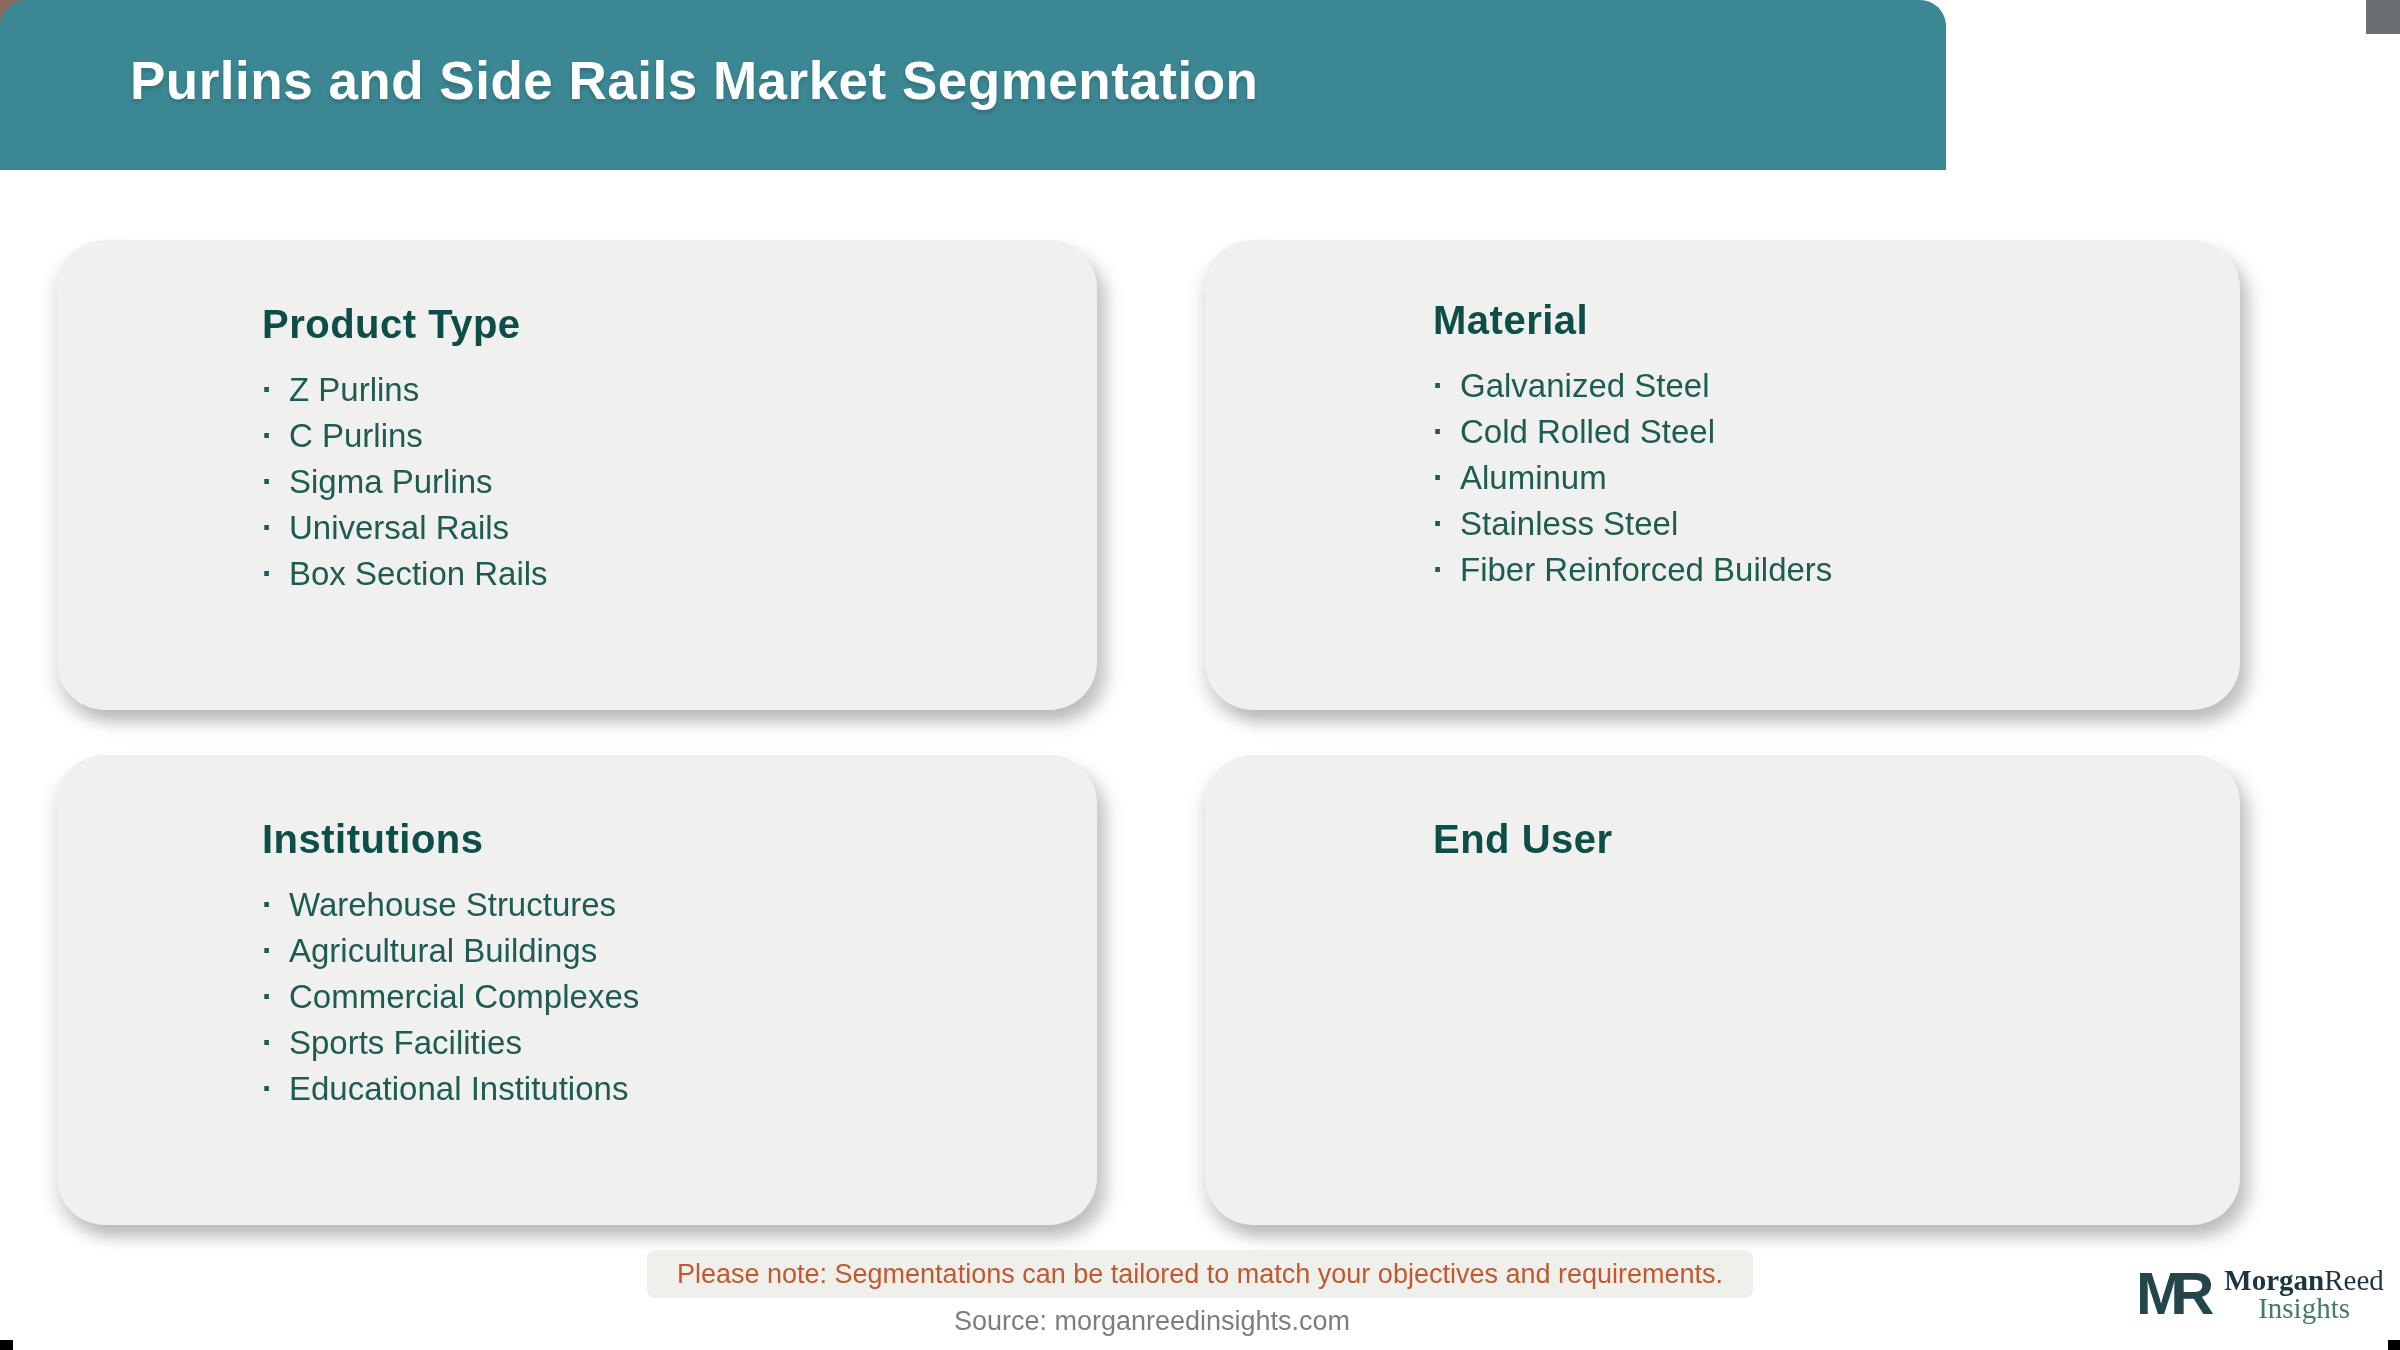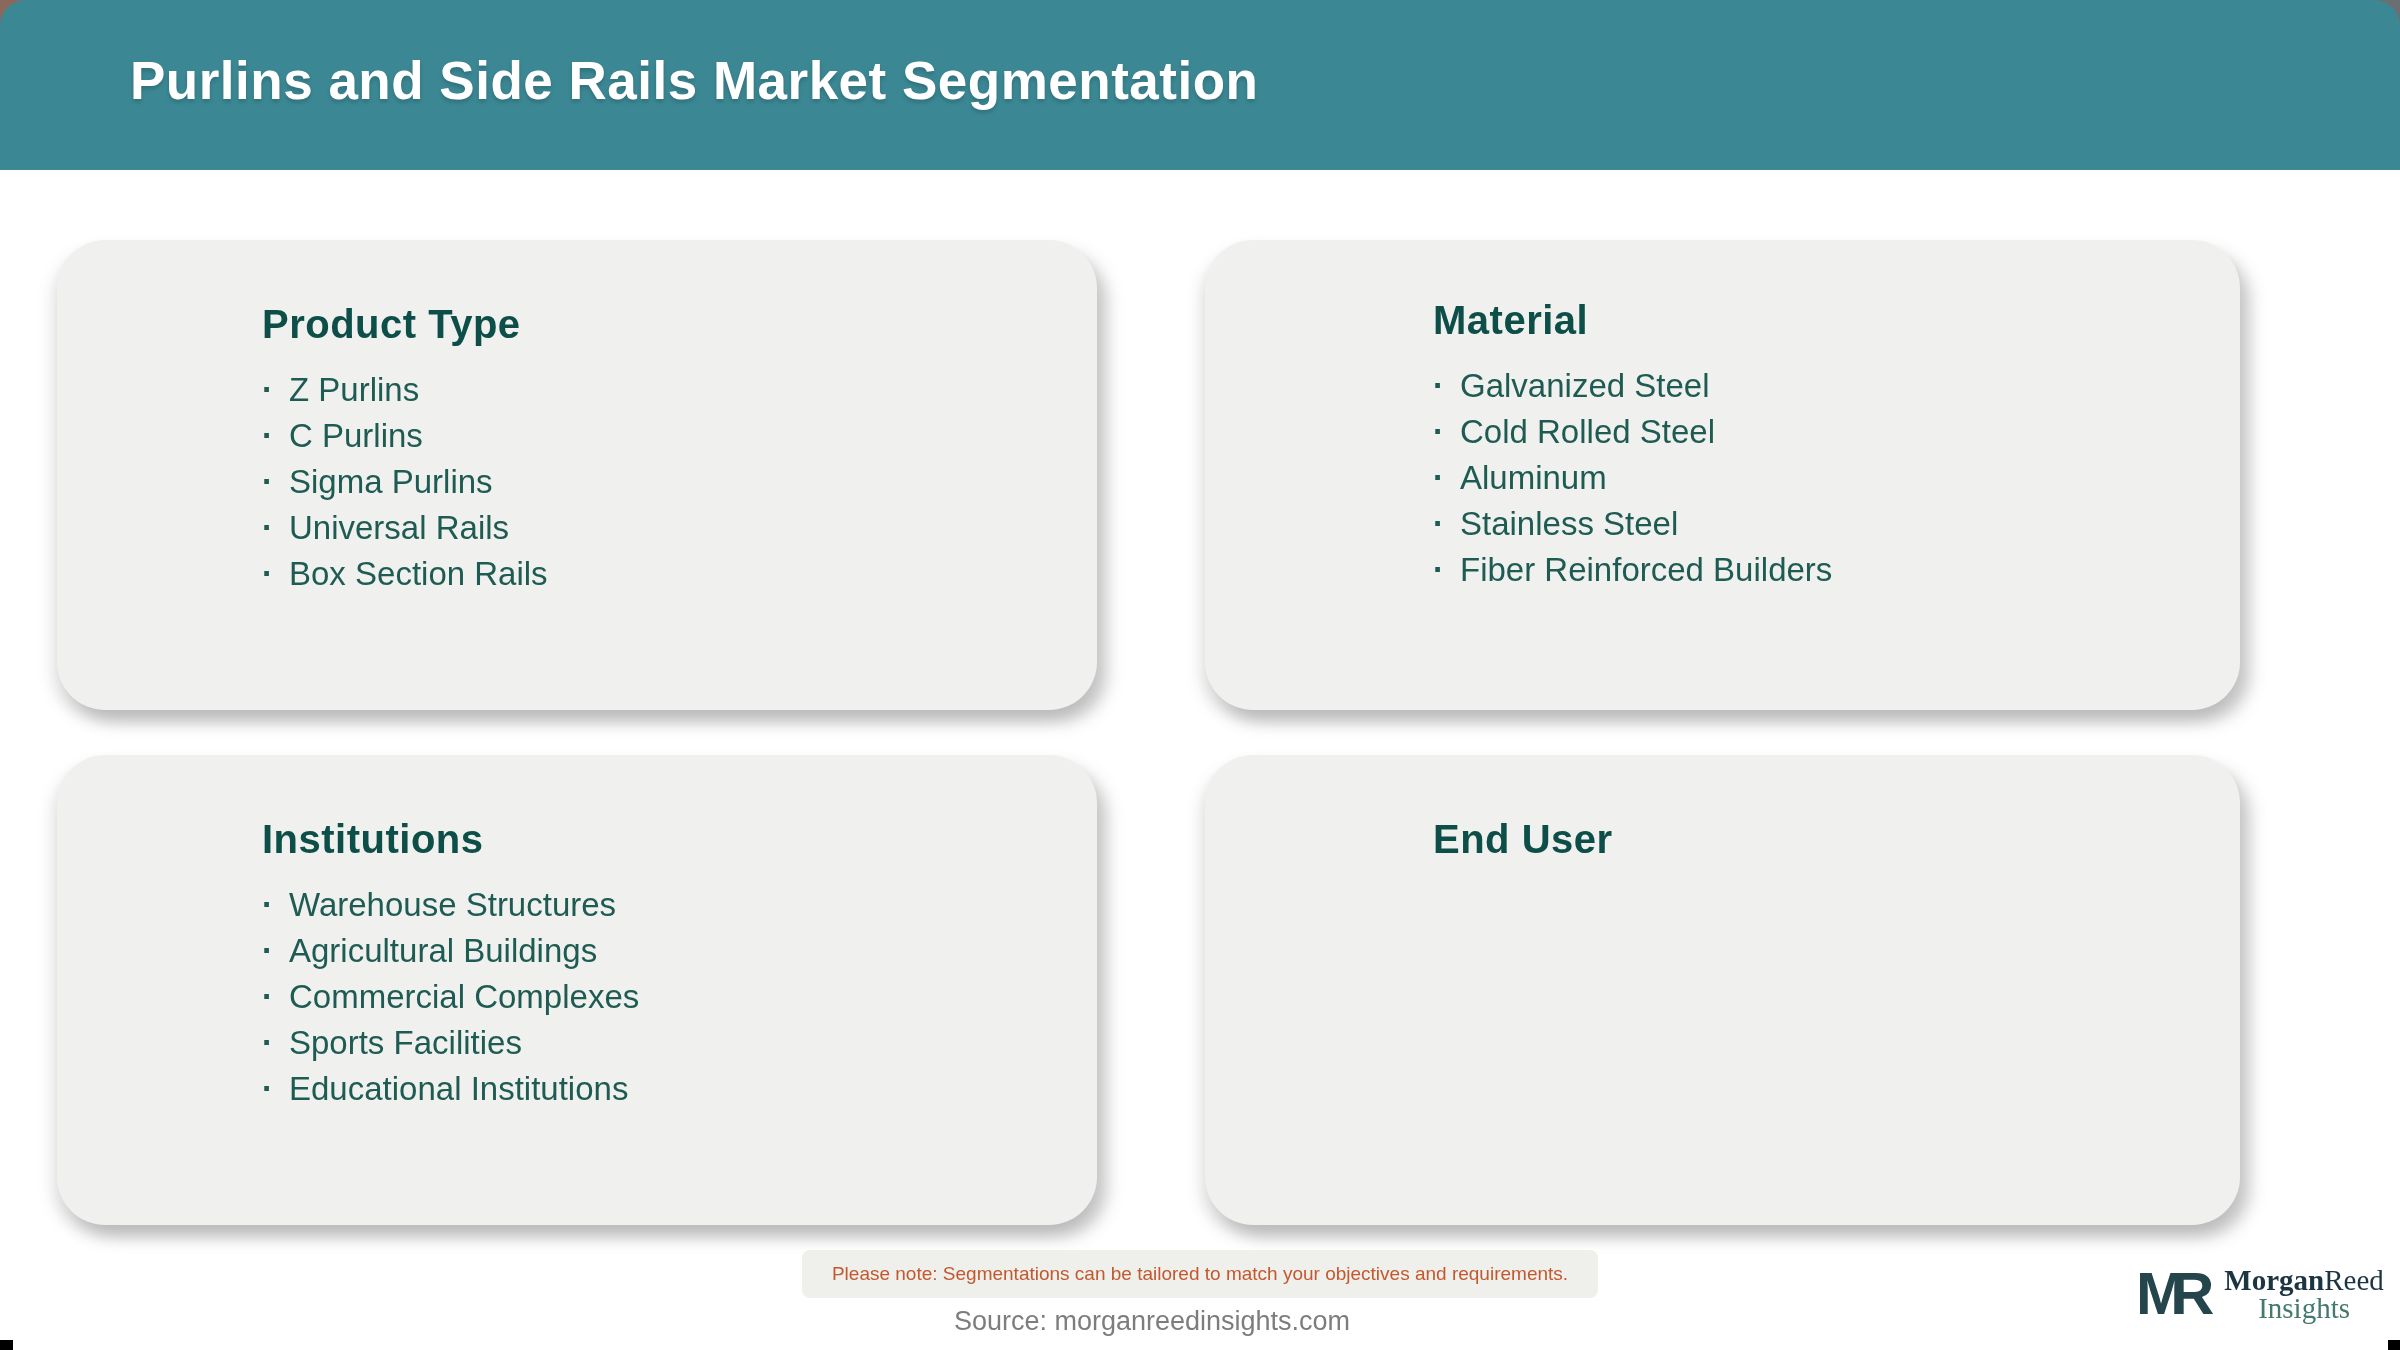--- a/index.html
+++ b/index.html
@@ -13,21 +13,21 @@
   }
 
   
   .corner-artifact { position: absolute; top: 0; width: 34px; height: 34px; z-index: 0; }
   .corner-artifact.left  { left: 0;  background: #8a685a; }
   .corner-artifact.right { right: 0; background: #6b6f72; }
 
   
   .header {
     position: absolute; left: 0; top: 0; z-index: 1;
-    width: 2400px; height: 170px;
+    width: 1946px; height: 170px;
     background: #3b8894;
     border-radius: 26px 26px 0 0;
     display: flex; align-items: center;
     padding-left: 130px; padding-bottom: 10px;
   }
   .header h1 {
     color: #ffffff;
     font-size: 53px;
     font-weight: bold;
     letter-spacing: 0.5px;
@@ -71,21 +71,21 @@
   .note-banner {
     position: absolute; top: 1250px; left: 50%;
     transform: translateX(-50%);
     height: 48px;
     background: #efefec;
     border-radius: 8px;
     display: flex; align-items: center;
     padding: 0 30px;
     white-space: nowrap;
   }
-  .note-banner span { font-size: 19px; color: #c2592e; }
+  .note-banner span { font-size: 27px; color: #c2592e; }
 
   .source-text {
     position: absolute; top: 1306px; left: 0; right: 96px;
     text-align: center;
     font-size: 27px;
     color: #7d7d7d;
   }
 
   
   .brand-logo {

